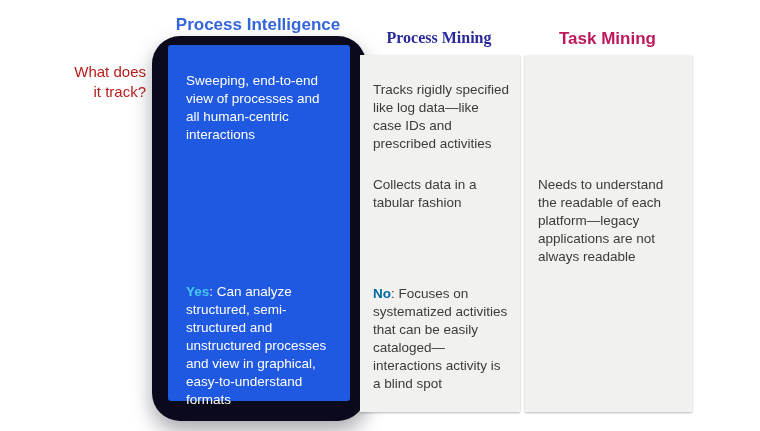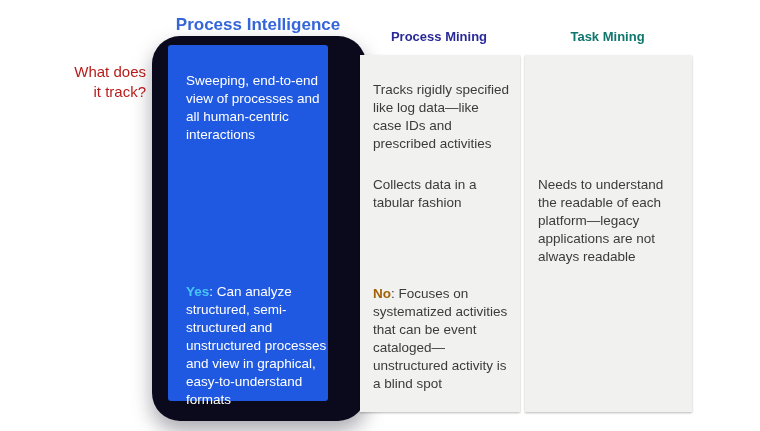--- a/index.html
+++ b/index.html
@@ -10,30 +10,30 @@
   
   .row-label{
     position:absolute;left:0;width:146px;text-align:right;
     font-weight:400;font-size:15px;line-height:1.3;color:#b91c1c;
     white-space:pre-line;
   }
   .rl1{top:62px}.rl2{top:169px}.rl3{top:269px}
   
   .col-title{position:absolute;font-weight:700;text-align:center;z-index:5;}
   .t1{left:150px;width:216px;top:15px;font-size:17px;color:#3566d9;}
-  .t2{left:358px;width:162px;top:29px;font-size:13px;color:#29299a;}
-  .t3{left:523px;width:169px;top:29px;font-size:13px;color:#0f766e;}
+  .t2{left:358px;width:162px;top:29px;font-size:16px;color:#29299a;font-family:Liberation Serif, serif;}
+  .t3{left:523px;width:169px;top:29px;font-size:17px;color:#be185d;}
   
   .frame{
     position:absolute;left:152px;top:36px;width:214px;height:385px;
     background:#0a0a1c;border-radius:28px;
     box-shadow:0 10px 20px rgba(10,10,30,.35);
   }
   .blue-card{
-    position:absolute;left:16px;top:9px;width:160px;height:356px;
+    position:absolute;left:16px;top:9px;width:182px;height:356px;
     background:#2059e1;border-radius:3px;
   }
   
   .card{
     position:absolute;top:55px;height:357px;background:#f1f1ef;
     box-shadow:0 1px 2px rgba(0,0,0,.28);
   }
   .card2{left:360px;width:160px}
   .card3{left:525px;width:167px}
   
@@ -69,21 +69,21 @@
   </div>
 
   <div class="card card2">
     <div class="cell wc-r1">
       <span class="prefix"></span><span>Tracks rigidly specified like log data—like case IDs and prescribed activities</span>
     </div>
     <div class="cell wc-r2">
       <span class="prefix"></span><span>Collects data in a tabular fashion</span>
     </div>
     <div class="cell wc-r3">
-      <span class="prefix" style="color: #a16207; margin-top: 20px;">No</span><span>: Focuses on systematized activities that can be event cataloged—unstructured activity is a blind spot</span>
+      <span class="prefix" style="color: #0369a1; margin-top: 20px;">No</span><span>: Focuses on systematized activities that can be easily cataloged—interactions activity is a blind spot</span>
     </div>
   </div>
 
   <div class="card card3">
     <div class="cell wc-r2">
       <span class="prefix"></span><span>Needs to understand the readable of each platform—legacy applications are not always readable</span>
     </div>
   </div>
 
 </div>

